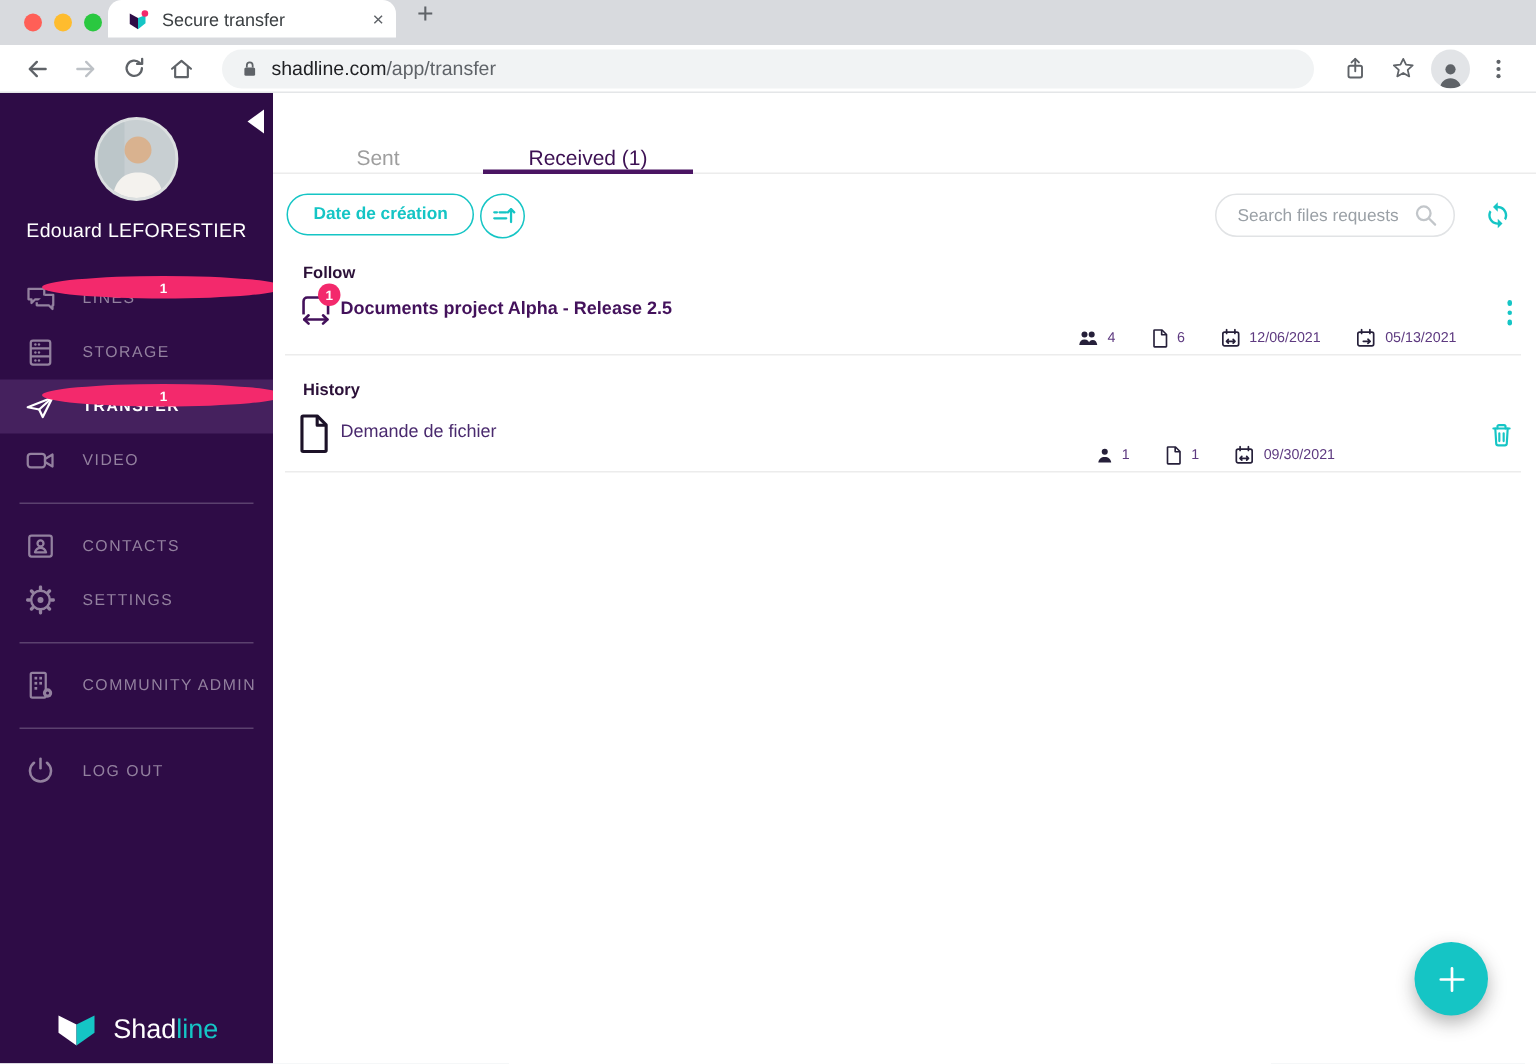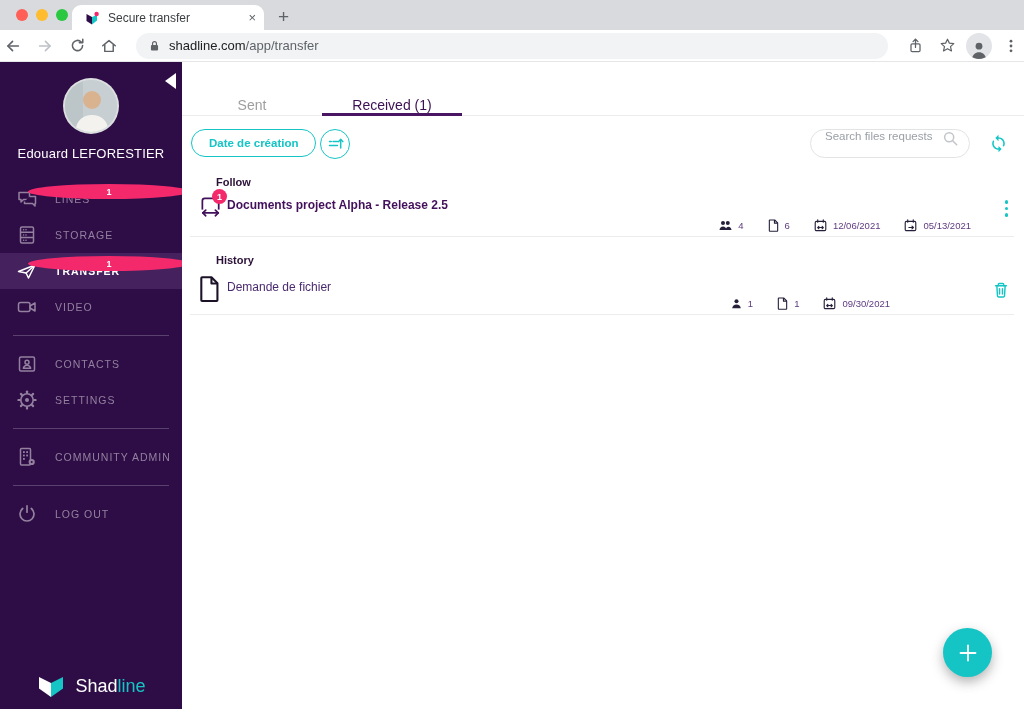--- a/index.html
+++ b/index.html
@@ -1,31 +1,31 @@
 <!DOCTYPE html>
 <html><head>
 <meta charset="utf-8">
 <style>
   * { margin:0; padding:0; box-sizing:border-box; }
   html,body { background:#eceff1; }
   body { font-family:"Liberation Sans", sans-serif; }
   .stage { position:relative; width:1024px; height:709px; overflow:hidden; background:#fff; }
 
   
-  .tabstrip { position:relative; height:30px; background:#d8dade; display:flex; align-items:flex-end; }
+  .tabstrip { position:relative; height:30px; background:#d8dade; display:flex; }
   .traffic { position:absolute; top:9px; left:16px; display:flex; gap:8px; }
   .traffic span { width:12px; height:12px; border-radius:50%; display:block; }
   .tl-red { background:#ff5f57; } .tl-yellow { background:#febc2e; } .tl-green { background:#2ac840; }
   .chrome-tab { margin-left:72px; width:192px; height:25px; background:#fff; border-radius:9px 9px 0 0;
     display:flex; align-items:center; padding:0 8px 0 12px; gap:8px; }
   .chrome-tab .title { flex:1; font-size:12px; color:#3c4043; white-space:nowrap; overflow:hidden; }
   .tab-close { font-size:13px; color:#5f6368; line-height:1; cursor:default; }
   .newtab { margin:0 0 4px 14px; font-size:19px; color:#5f6368; line-height:1; }
 
-  .toolbar { height:32px; background:#fff; display:flex; align-items:center; padding:0 0; gap:6px; border-bottom:1px solid #e4e6e8; }
+  .toolbar { height:32px; background:#fff; display:flex; align-items:center; padding:0 12px; gap:6px; border-bottom:1px solid #e4e6e8; }
   .nav-ic { width:26px; height:26px; display:flex; align-items:center; justify-content:center; border-radius:50%; flex:0 0 auto; }
   .urlbar { flex:1; height:26px; margin:0 8px; background:#f1f3f4; border-radius:13px; display:flex; align-items:center; padding:0 12px; gap:8px; }
   .url-text { font-size:13px; color:#202124; }
   .url-text .path { color:#5f6368; }
   .tb-avatar { width:26px; height:26px; border-radius:50%; background:#e2e4e7; overflow:hidden; display:flex; align-items:flex-end; justify-content:center; }
 
   
   .app { position:relative; display:flex; height:647px; }
 
   
@@ -54,26 +54,26 @@
   .mtab.sent { left:20px; width:100px; color:#9e9e9e; }
   .mtab.received { left:130px; width:160px; color:#3c1053; font-weight:500; }
   .mtab-underline { position:absolute; left:140px; bottom:-1px; width:140px; height:3px; background:#4a1563; }
 
   .filterrow { position:relative; height:30px; margin-top:13px; }
   .pill-btn { position:absolute; left:9px; top:0; height:28px; border:1.5px solid #15c5c5; border-radius:14px;
     padding:0 17px; display:flex; align-items:center; color:#15c5c5; font-size:11.5px; font-weight:bold; background:#fff; cursor:pointer; }
   .sort-btn { position:absolute; left:138px; top:0; width:30px; height:30px; border:1.5px solid #15c5c5; border-radius:50%;
     background:#fff; display:flex; align-items:center; justify-content:center; cursor:pointer; }
   .searchbox { position:absolute; right:54px; top:0; width:160px; height:29px; border:1px solid #e1e3e5; border-radius:15px;
-    display:flex; align-items:flex-start; padding:0 10px 0 14px; background:#fff; }
+    display:flex; align-items:center; padding:0 10px 0 14px; background:#fff; }
   .searchbox input { border:0; outline:0; flex:1; min-width:0; font-size:11.5px; color:#444; font-family:"Liberation Sans",sans-serif; background:transparent; }
   .searchbox input::placeholder { color:#9aa0a6; }
   .refresh-btn { position:absolute; right:16px; top:5px; width:19px; height:19px; cursor:pointer; }
 
-  .sect-header { margin:17px 0 0 34px; font-size:11px; font-weight:bold; color:#2b1038; }
+  .sect-header { margin:17px 0 0 20px; font-size:11px; font-weight:bold; color:#2b1038; }
   .row { position:relative; height:42px; margin-top:6px; }
   .row-div { border-bottom:1px solid #ececec; margin:0 10px 0 8px; }
   .row .main-ic { position:absolute; left:17px; top:1px; }
   .row-badge { position:absolute; left:30px; top:-5px; min-width:15px; height:15px; border-radius:50%;
     background:#f3296c; color:#fff; font-size:9px; font-weight:bold; display:flex; align-items:center; justify-content:center; z-index:2; }
   .row-title { position:absolute; left:45px; top:4px; font-size:12px; color:#43115b; }
   .row-title.bold { font-weight:bold; }
   .row-title.reg { color:#4a2a6e; }
   .meta { position:absolute; bottom:4px; display:flex; align-items:center; gap:24px; }
   .meta .m-item { display:flex; align-items:center; gap:6px; }

